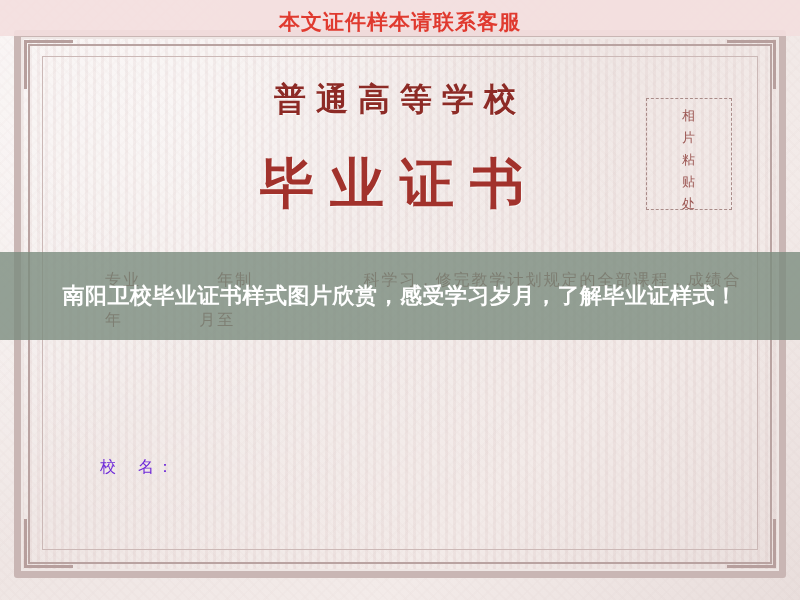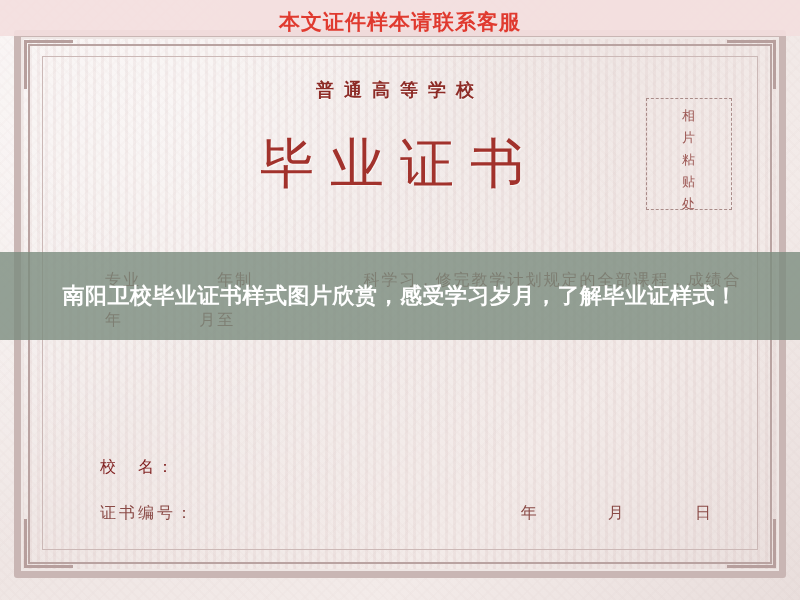--- a/index.html
+++ b/index.html
@@ -88,35 +88,35 @@
     top: 64px;
     right: 60px;
     bottom: 56px;
     color: #8e2a28;
   }
 
   .cert-school {
     text-align: center;
     margin-top: 14px;
     font-family: "DejaVu Serif", "Liberation Serif", serif;
-    font-size: 18px;
+    font-size: 32px;
     letter-spacing: 10px;
     color: #8d2b26;
     font-weight: 700;
     text-shadow: 0 1px 0 rgba(255,255,255,0.6);
   }
 
   .cert-title {
     text-align: center;
     margin-top: 26px;
     font-family: "DejaVu Serif", "Liberation Serif", serif;
     font-size: 54px;
     letter-spacing: 16px;
     color: #a2322c;
-    font-weight: 400;
+    font-weight: 700;
     text-shadow: 1px 1px 0 rgba(255,255,255,0.55);
   }
 
   
   .photo-box {
     position: absolute;
     right: 8px;
     top: 34px;
     width: 86px;
     height: 112px;
@@ -150,21 +150,21 @@
 
   .sign-row {
     position: absolute;
     left: 4px;
     right: 4px;
     bottom: 66px;
     display: flex;
     justify-content: space-between;
     font-family: "DejaVu Serif", "Liberation Serif", serif;
     font-size: 16px;
-    color: #7f1d1d;
+    color: #6d28d9;
     letter-spacing: 3px;
     gap: 48px;
   }
   .sign-row .left { padding-left: 36px; }
   .sign-row .right { padding-right: 60px; }
 
   .date-row {
     position: absolute;
     left: 4px;
     right: 4px;
@@ -268,30 +268,20 @@
         <span>年</span>
         <span class="gap-md"></span>
         <span>月至</span>
       </div>
     </div>
 
     <div class="sign-row">
       <div class="left">校　名：</div>
     </div>
 
-    <div class="date-row">
-      <div class="left">证书编号：</div>
-      <div class="right">
-        <span>年</span>
-        <span class="d-gap"></span>
-        <span>月</span>
-        <span class="d-gap"></span>
-        <span>日</span>
-      </div>
-    </div>
 
   </div>
 
   <div class="top-banner">
     <div class="txt">本文证件样本请联系客服</div>
   </div>
 
   <div class="overlay-caption">
     <div class="txt">南阳卫校毕业证书样式图片欣赏，感受学习岁月，了解毕业证样式！</div>
   </div>

